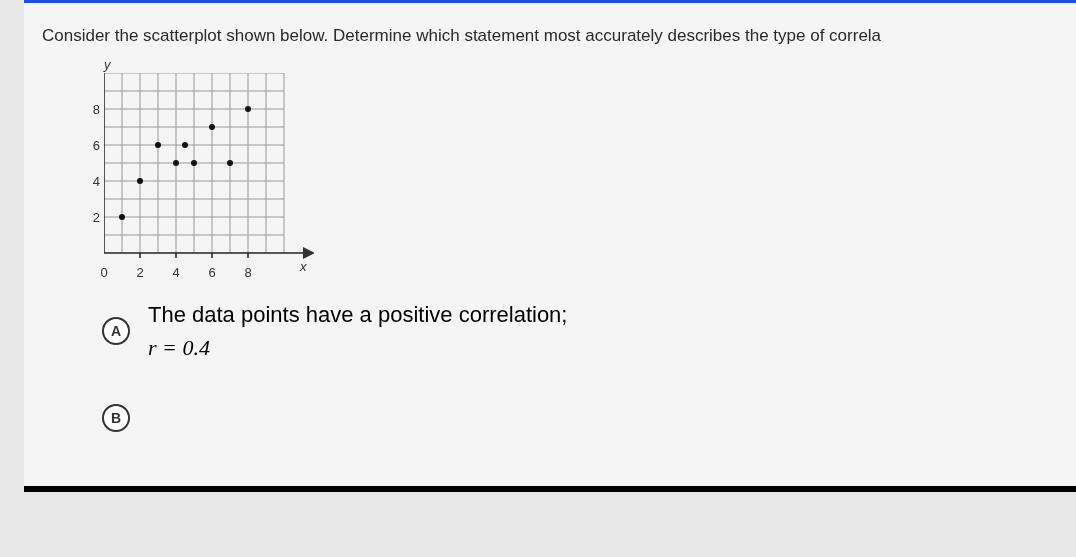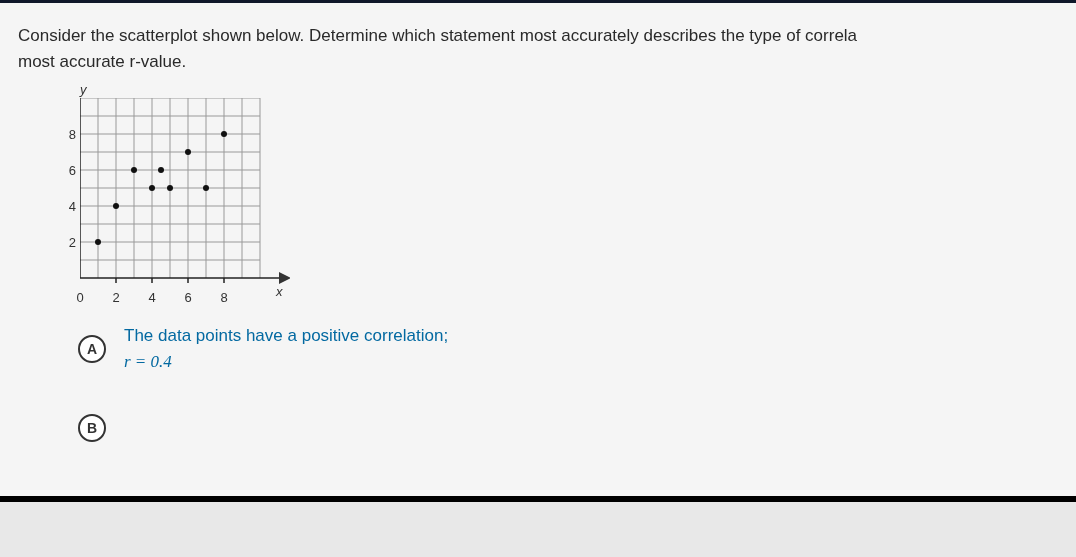--- a/index.html
+++ b/index.html
@@ -7,22 +7,23 @@
       font-family: Arial, Helvetica, sans-serif;
       background: #e8e8e8;
       width: 1076px;
       height: 557px;
       overflow: hidden;
       color: #333;
     }
     .page {
       padding: 20px 18px;
       background: #f5f5f5;
-      border-top: 3px solid #0f172a;
+      border-top: 3px solid #1d4ed8;
       position: relative;
+      margin-left: 24px;
     }
     .question-text {
       font-size: 17px;
       line-height: 1.5;
       color: #2a2a2a;
       margin-bottom: 24px;
     }
     .chart-area {
       position: relative;
       margin-left: 26px;
@@ -84,23 +85,23 @@
       font-size: 14px;
       font-weight: bold;
       display: flex;
       align-items: center;
       justify-content: center;
       flex-shrink: 0;
       background: #fff;
       color: #333;
     }
     .option-text {
-      font-size: 17px;
+      font-size: 22px;
       line-height: 1.5;
-      color: #0369a1;
+      color: #000000;
     }
     .option-text .rvalue {
       font-family: 'Times New Roman', serif;
       font-style: italic;
     }
     .cutoff-bar {
       position: absolute;
       bottom: 0;
       left: 0;
       right: 0;
@@ -108,21 +109,20 @@
       background: #000;
     }
   </style>
 </head>
 <body>
 
 <div class="page">
 
   <div class="question-text">
     <span>Consider the scatterplot shown below. Determine which statement most accurately describes the type of correla</span><br>
-    <span>most accurate r-value.</span>
   </div>
 
   <div class="chart-area">
     <span class="axis-label-y">y</span>
 
     <div class="y-ticks">
       <span class="y-tick" style="top:36px">8</span>
       <span class="y-tick" style="top:72px">6</span>
       <span class="y-tick" style="top:108px">4</span>
       <span class="y-tick" style="top:144px">2</span>

